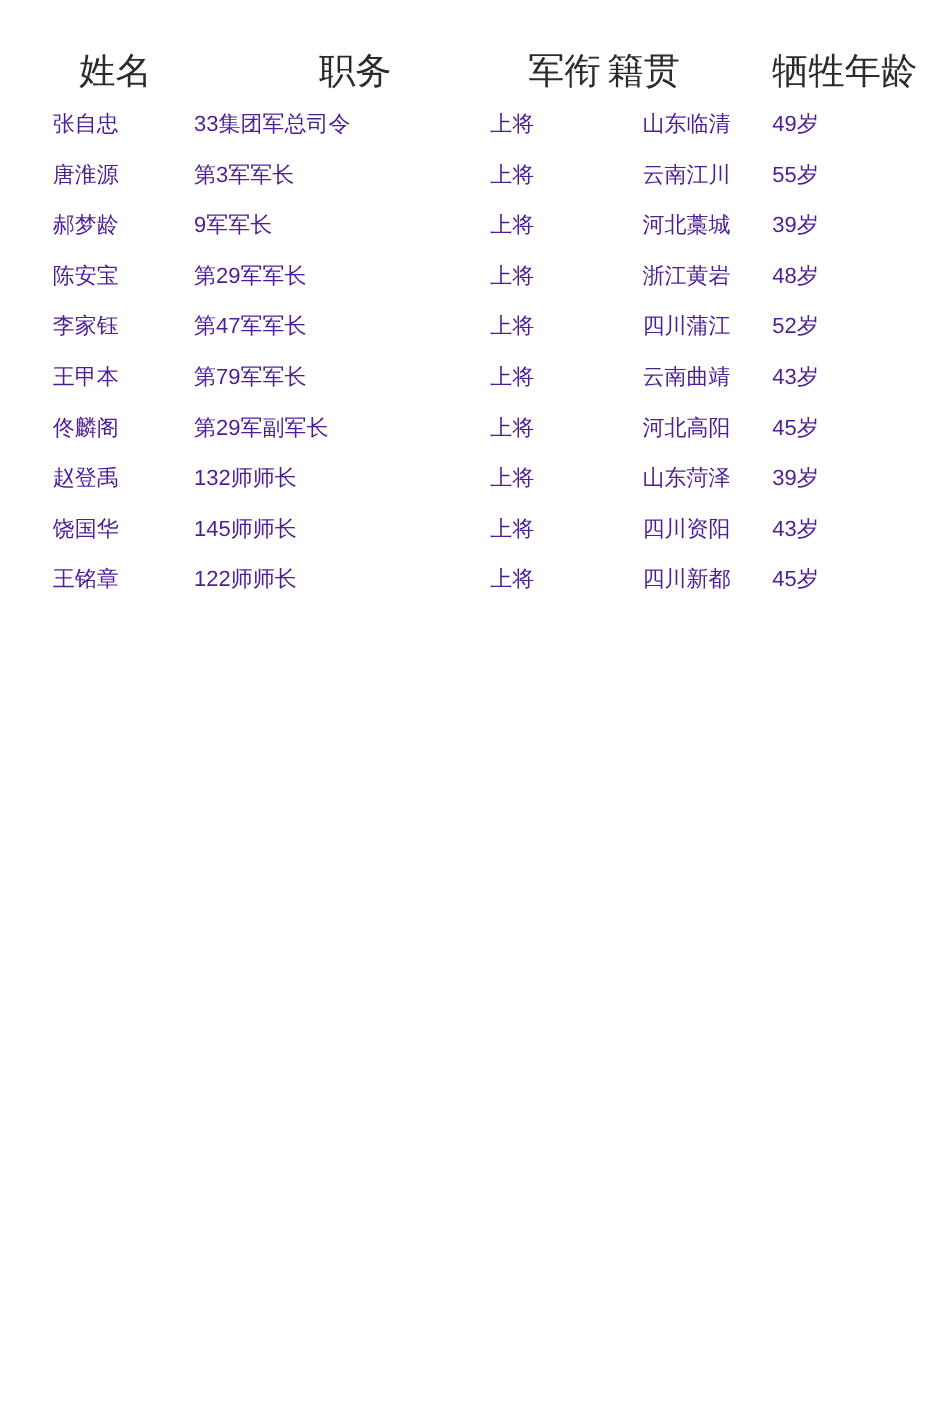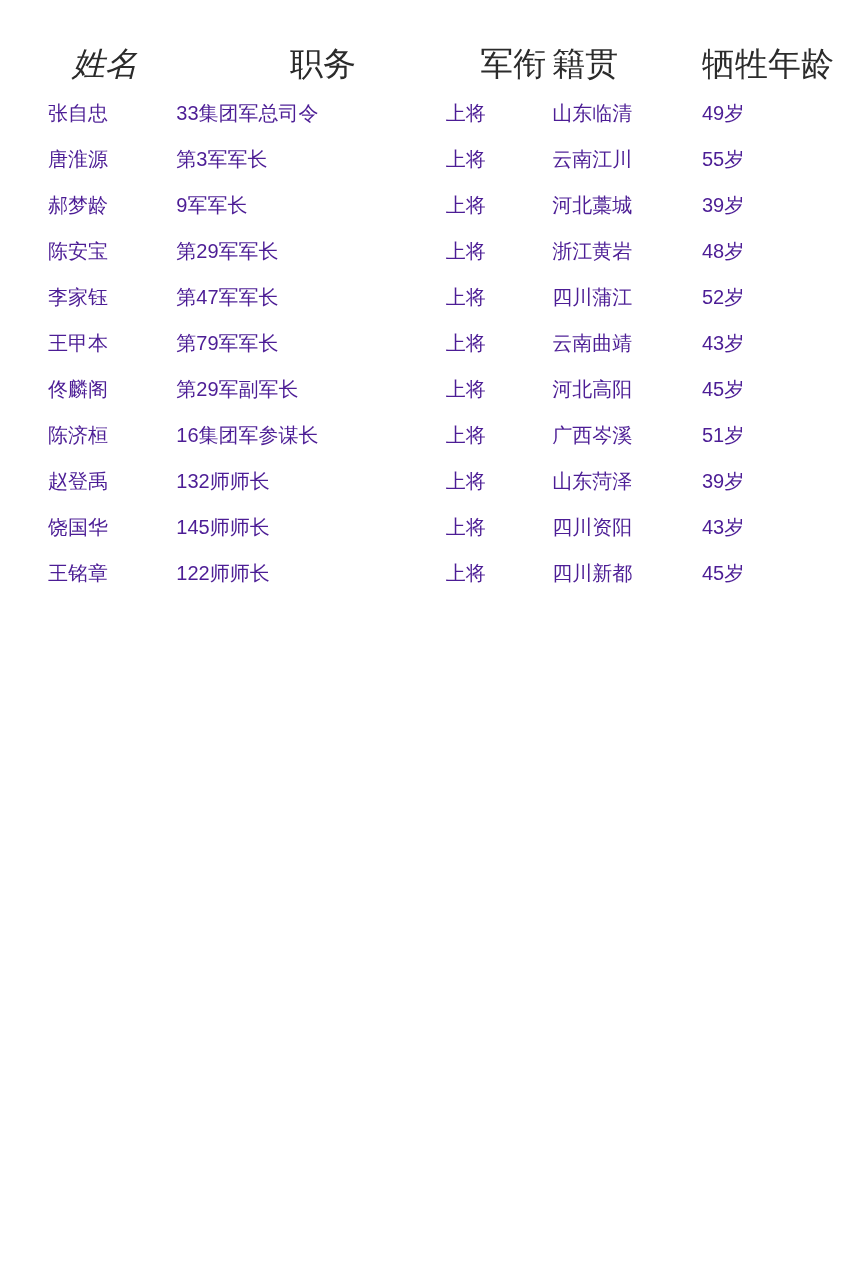--- a/index.html
+++ b/index.html
@@ -41,37 +41,37 @@
   col.c-rank  { width: 105px; }
   col.c-home  { width: 145px; }
   col.c-age   { width: 120px; }
 
   thead th {
     font-size: 33px;
     line-height: 52px;
     color: #2b2b2b;
     padding-bottom: 22px;
   }
-  thead th.h-name { padding-left: 32px; font-style: italic; }
+  thead th.h-name { padding-left: 32px; }
   thead th.h-post { padding-left: 34px; text-align: center; }
   thead th.h-rank { padding-left: 8px; text-align: right; }
   thead th.h-home { padding-left: 6px; }
   thead th.h-age  { padding-left: 6px; }
 
   tbody td {
     font-size: 20px;
     line-height: 46px;
     color: #4c1d95;
     padding-top: 26px;
     padding-bottom: 26px;
   }
   tbody td.t-name { padding-left: 8px; }
   tbody td.t-post { padding-left: 2px; }
   tbody td.t-rank { padding-left: 8px; }
-  tbody td.t-home { padding-left: 6px; }
+  tbody td.t-home { padding-left: 6px; text-align: center; }
   tbody td.t-age  { padding-left: 6px; }
 
   
   tbody tr:last-child td { padding-bottom: 0; }
 </style>
 </head>
 <body>
 
 <div class="page">
   <table class="roster">
@@ -135,27 +135,20 @@
         <td class="t-age">43岁</td>
       </tr>
       <tr>
         <td class="t-name">佟麟阁</td>
         <td class="t-post">第29军副军长</td>
         <td class="t-rank">上将</td>
         <td class="t-home">河北高阳</td>
         <td class="t-age">45岁</td>
       </tr>
       <tr>
-        <td class="t-name">陈济桓</td>
-        <td class="t-post">16集团军参谋长</td>
-        <td class="t-rank">上将</td>
-        <td class="t-home">广西岑溪</td>
-        <td class="t-age">51岁</td>
-      </tr>
-      <tr>
         <td class="t-name">赵登禹</td>
         <td class="t-post">132师师长</td>
         <td class="t-rank">上将</td>
         <td class="t-home">山东菏泽</td>
         <td class="t-age">39岁</td>
       </tr>
       <tr>
         <td class="t-name">饶国华</td>
         <td class="t-post">145师师长</td>
         <td class="t-rank">上将</td>

